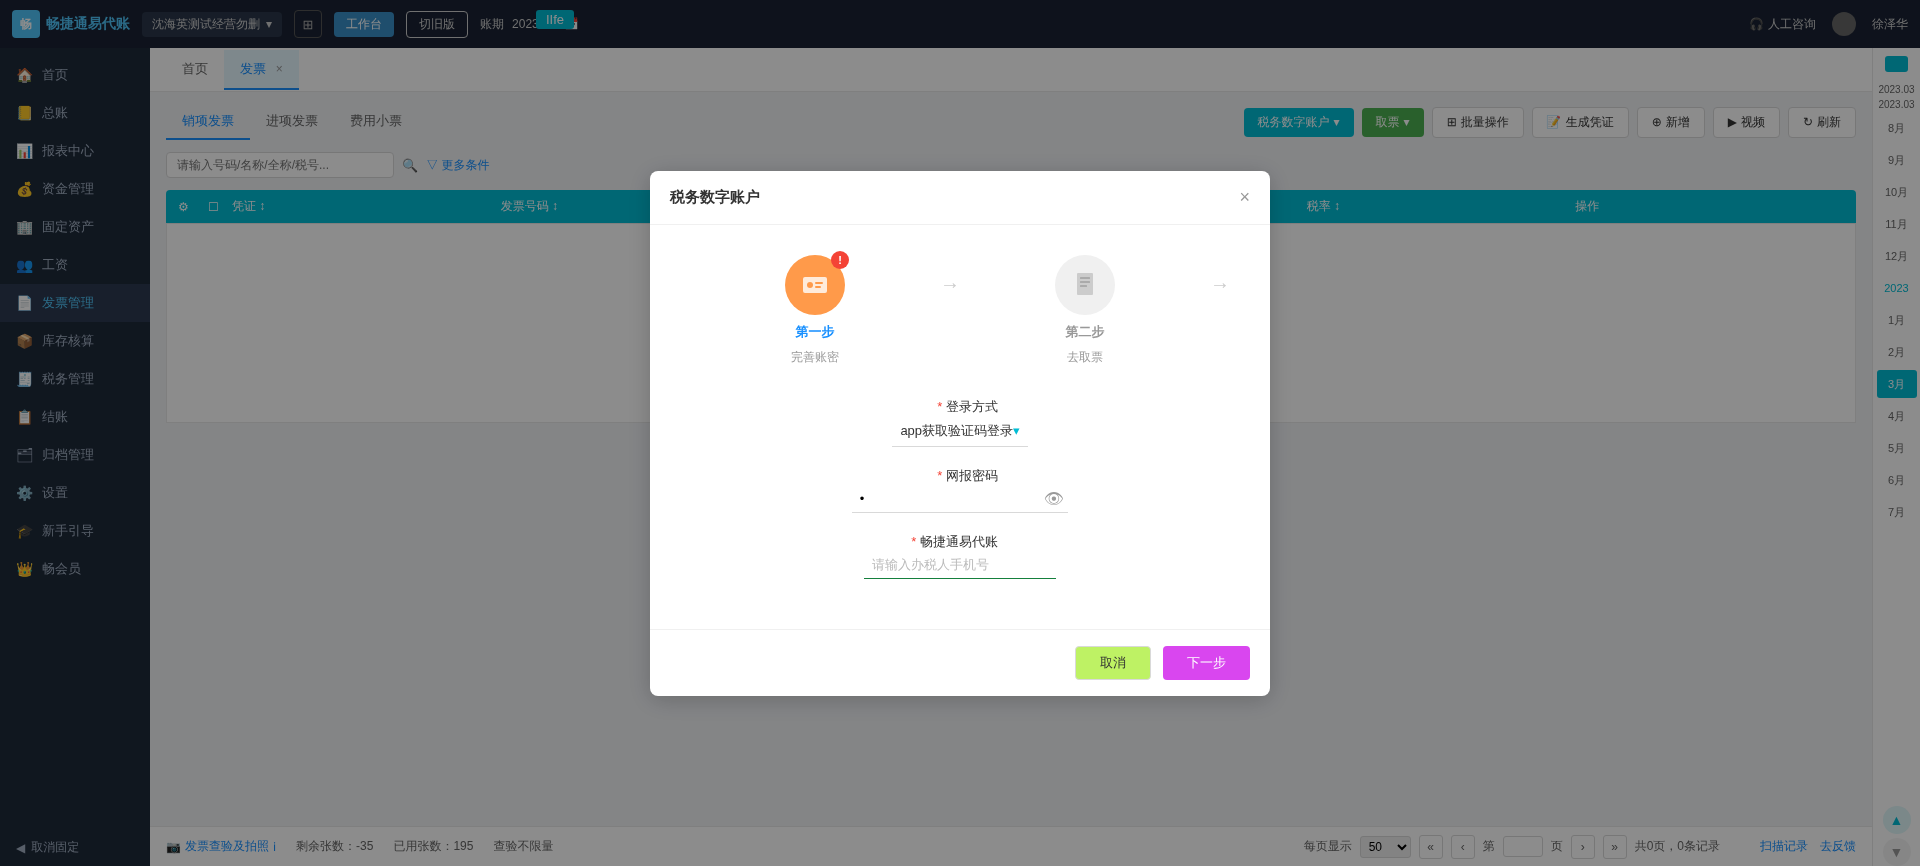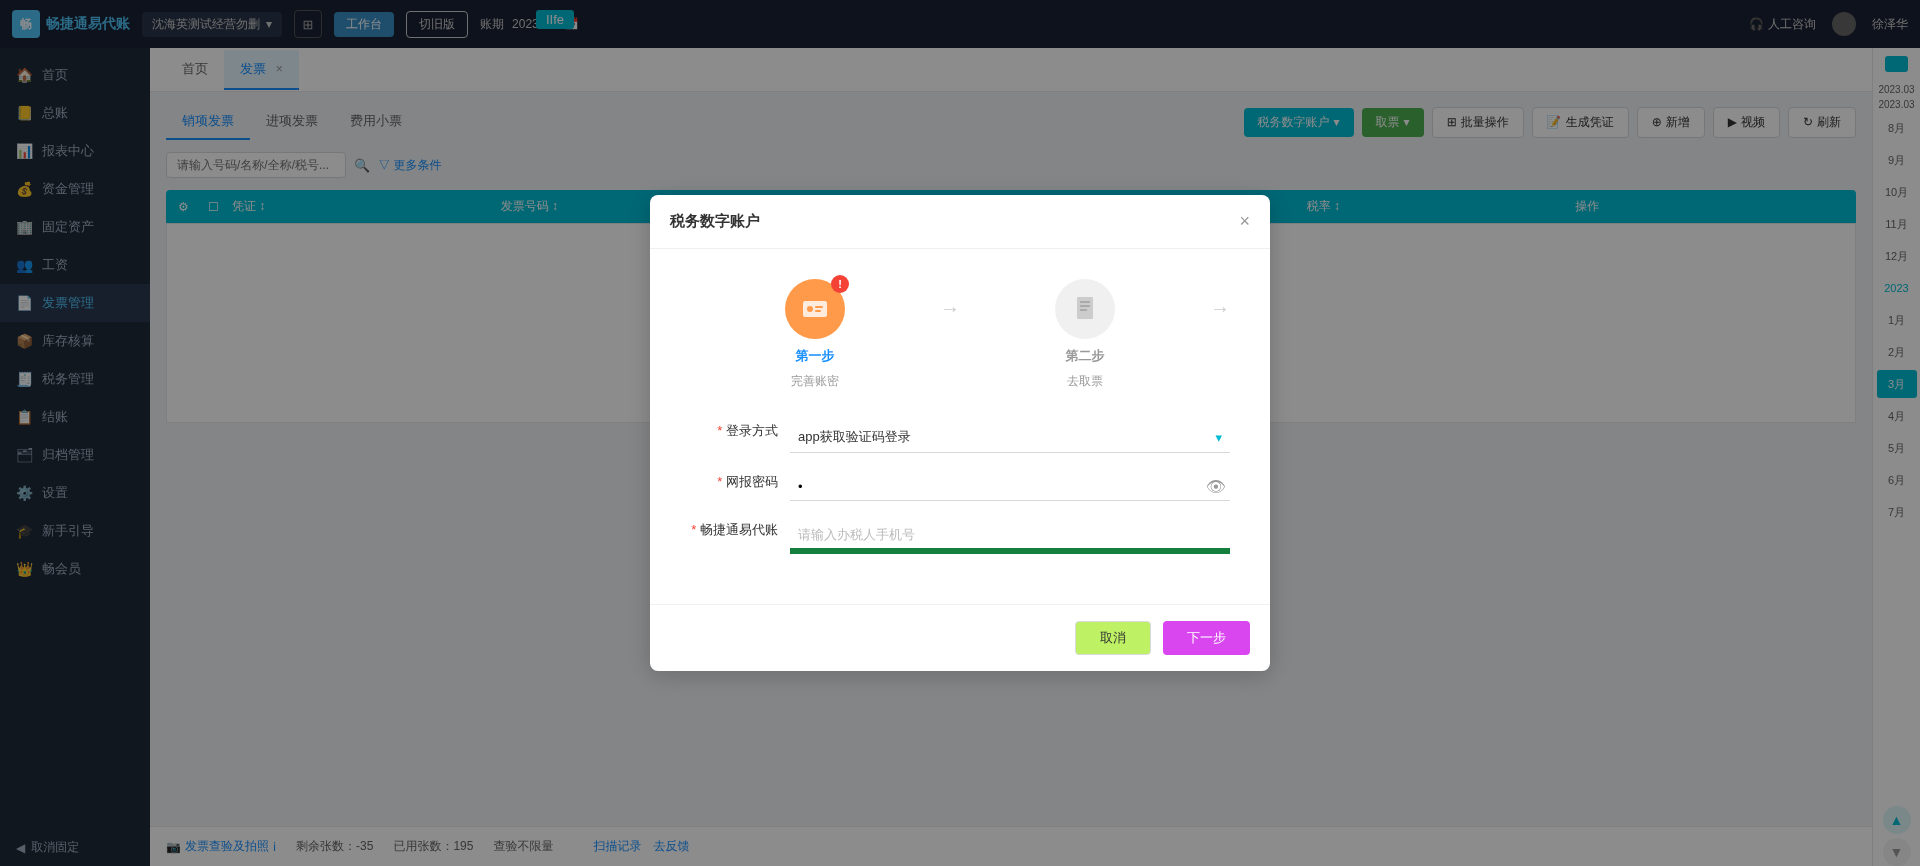--- a/index.html
+++ b/index.html
@@ -34,21 +34,21 @@
     .tab-item.active { color: #1890ff; border-bottom: 2px solid #1890ff; background: #e6f7ff; }
     .tab-close { margin-left: 6px; color: #999; font-size: 12px; cursor: pointer; }
 
     
     .invoice-tabs { display: flex; gap: 0; margin-bottom: 12px; justify-content: flex-end; }
     .inv-tab { padding: 8px 16px; cursor: pointer; color: #666; border-bottom: 2px solid transparent; font-size: 13px; }
     .inv-tab.active { color: #1890ff; border-bottom: 2px solid #1890ff; }
     .btn-teal { background: #00bcd4; color: #fff; border: none; padding: 6px 14px; border-radius: 4px; cursor: pointer; font-size: 12px; }
     .btn-green { background: #4caf50; color: #fff; border: none; padding: 6px 14px; border-radius: 4px; cursor: pointer; font-size: 12px; display: flex; align-items: center; gap: 4px; }
     .btn-outline { background: #fff; color: #333; border: 1px solid #d9d9d9; padding: 6px 14px; border-radius: 4px; cursor: pointer; font-size: 12px; display: flex; align-items: center; gap: 4px; }
-    .search-input { border: 1px solid #d9d9d9; padding: 5px 10px; border-radius: 4px; font-size: 12px; width: 180px; }
+    .search-input { border: 1px solid #d9d9d9; padding: 5px 10px; border-radius: 4px; font-size: 12px; width: 228px; }
     .flex-row { display: flex; align-items: center; gap: 8px; }
 
     
     .table-header { display: flex; align-items: center; background: #00bcd4; color: #fff; padding: 8px 12px; font-size: 12px; border-radius: 4px 4px 0 0; }
     .table-body { background: #fff; border: 1px solid #e8e8e8; }
 
     
     .overlay { position: fixed; top: 0; left: 0; width: 100%; height: 100%; background: rgba(0,0,0,0.45); z-index: 100; display: flex; align-items: center; justify-content: center; }
 
     
@@ -65,25 +65,25 @@
     .step-circle { width: 60px; height: 60px; border-radius: 50%; display: flex; align-items: center; justify-content: center; font-size: 28px; position: relative; }
     .step-circle.active { background: #ff9a4a; }
     .step-circle.inactive { background: #f0f0f0; }
     .step-badge { position: absolute; top: -4px; right: -4px; width: 18px; height: 18px; background: #f44336; border-radius: 50%; display: flex; align-items: center; justify-content: center; color: #fff; font-size: 11px; font-weight: bold; }
     .step-label { font-size: 13px; color: #1890ff; font-weight: bold; }
     .step-label.inactive { color: #999; }
     .step-desc { font-size: 12px; color: #999; }
     .step-arrow { display: flex; align-items: center; padding-top: 16px; color: #ccc; font-size: 20px; }
 
     
-    .form-row { display: flex; margin-bottom: 20px; }
+    .form-row { display: flex; align-items: center; margin-bottom: 20px; flex-direction: column; }
     .form-label { width: 100px; font-size: 13px; color: #333; text-align: right; padding-right: 12px; flex-shrink: 0; }
     .form-label .required { color: #f44336; }
     .form-control { flex: 1; border: none; border-bottom: 1px solid #d9d9d9; padding: 6px 8px; font-size: 13px; outline: none; display: flex; align-items: center; justify-content: space-between; cursor: pointer; }
-    .form-input { flex: 1; border: none; border-bottom: 6px solid #15803d; padding: 6px 8px; font-size: 13px; outline: none; }
+    .form-input { flex: 1; border: none; border-bottom: 1px solid #15803d; padding: 6px 8px; font-size: 13px; outline: none; }
     .form-input::placeholder { color: #bbb; }
 
     
     .btn-cancel { background: #bef264; color: #333; border: 1px solid #d9d9d9; padding: 7px 24px; border-radius: 4px; cursor: pointer; font-size: 13px; }
     .btn-primary { background: #d946ef; color: #fff; border: none; padding: 7px 24px; border-radius: 4px; cursor: pointer; font-size: 13px; }
 
     
     .month-item { width: 40px; height: 28px; display: flex; align-items: center; justify-content: center; font-size: 11px; color: #666; cursor: pointer; border-radius: 3px; }
     .month-item.active { background: #00bcd4; color: #fff; }
     .month-item.teal-text { color: #00bcd4; }
@@ -274,20 +274,35 @@
 
       <div class="bottom-bar">
         <span style="color:#1890ff;cursor:pointer;display:flex;align-items:center;gap:4px;">
           <span>📷</span>
           <span>发票查验及拍照</span>
           <span style="color:#1890ff;">ℹ</span>
         </span>
         <span>剩余张数：-35</span>
         <span>已用张数：195</span>
         <span>查验不限量</span>
+        <div class="pagination">
+          <span>每页显示</span>
+          <select style="border:1px solid #d9d9d9;padding:2px 4px;border-radius:3px;font-size:12px;">
+            <option>50</option>
+            <option>100</option>
+          </select>
+          <span class="page-btn">«</span>
+          <span class="page-btn">‹</span>
+          <span>第</span>
+          <input class="page-input" type="text" style="">
+          <span>页</span>
+          <span class="page-btn">›</span>
+          <span class="page-btn">»</span>
+          <span>共0页，0条记录</span>
+        </div>
         <div style="margin-left:20px;display:flex;gap:12px;">
           <span style="color:#1890ff;cursor:pointer;">扫描记录</span>
           <span style="color:#1890ff;cursor:pointer;">去反馈</span>
         </div>
       </div>
     </div>
 
     <div class="right-panel">
       <div style="background:#00bcd4;color:#fff;writing-mode:vertical-rl;padding:8px 4px;border-radius:3px;font-size:11px;cursor:pointer;margin-bottom:8px;">开票日期</div>
       <div style="color:#666;font-size:10px;text-align:center;">2023.03</div>

